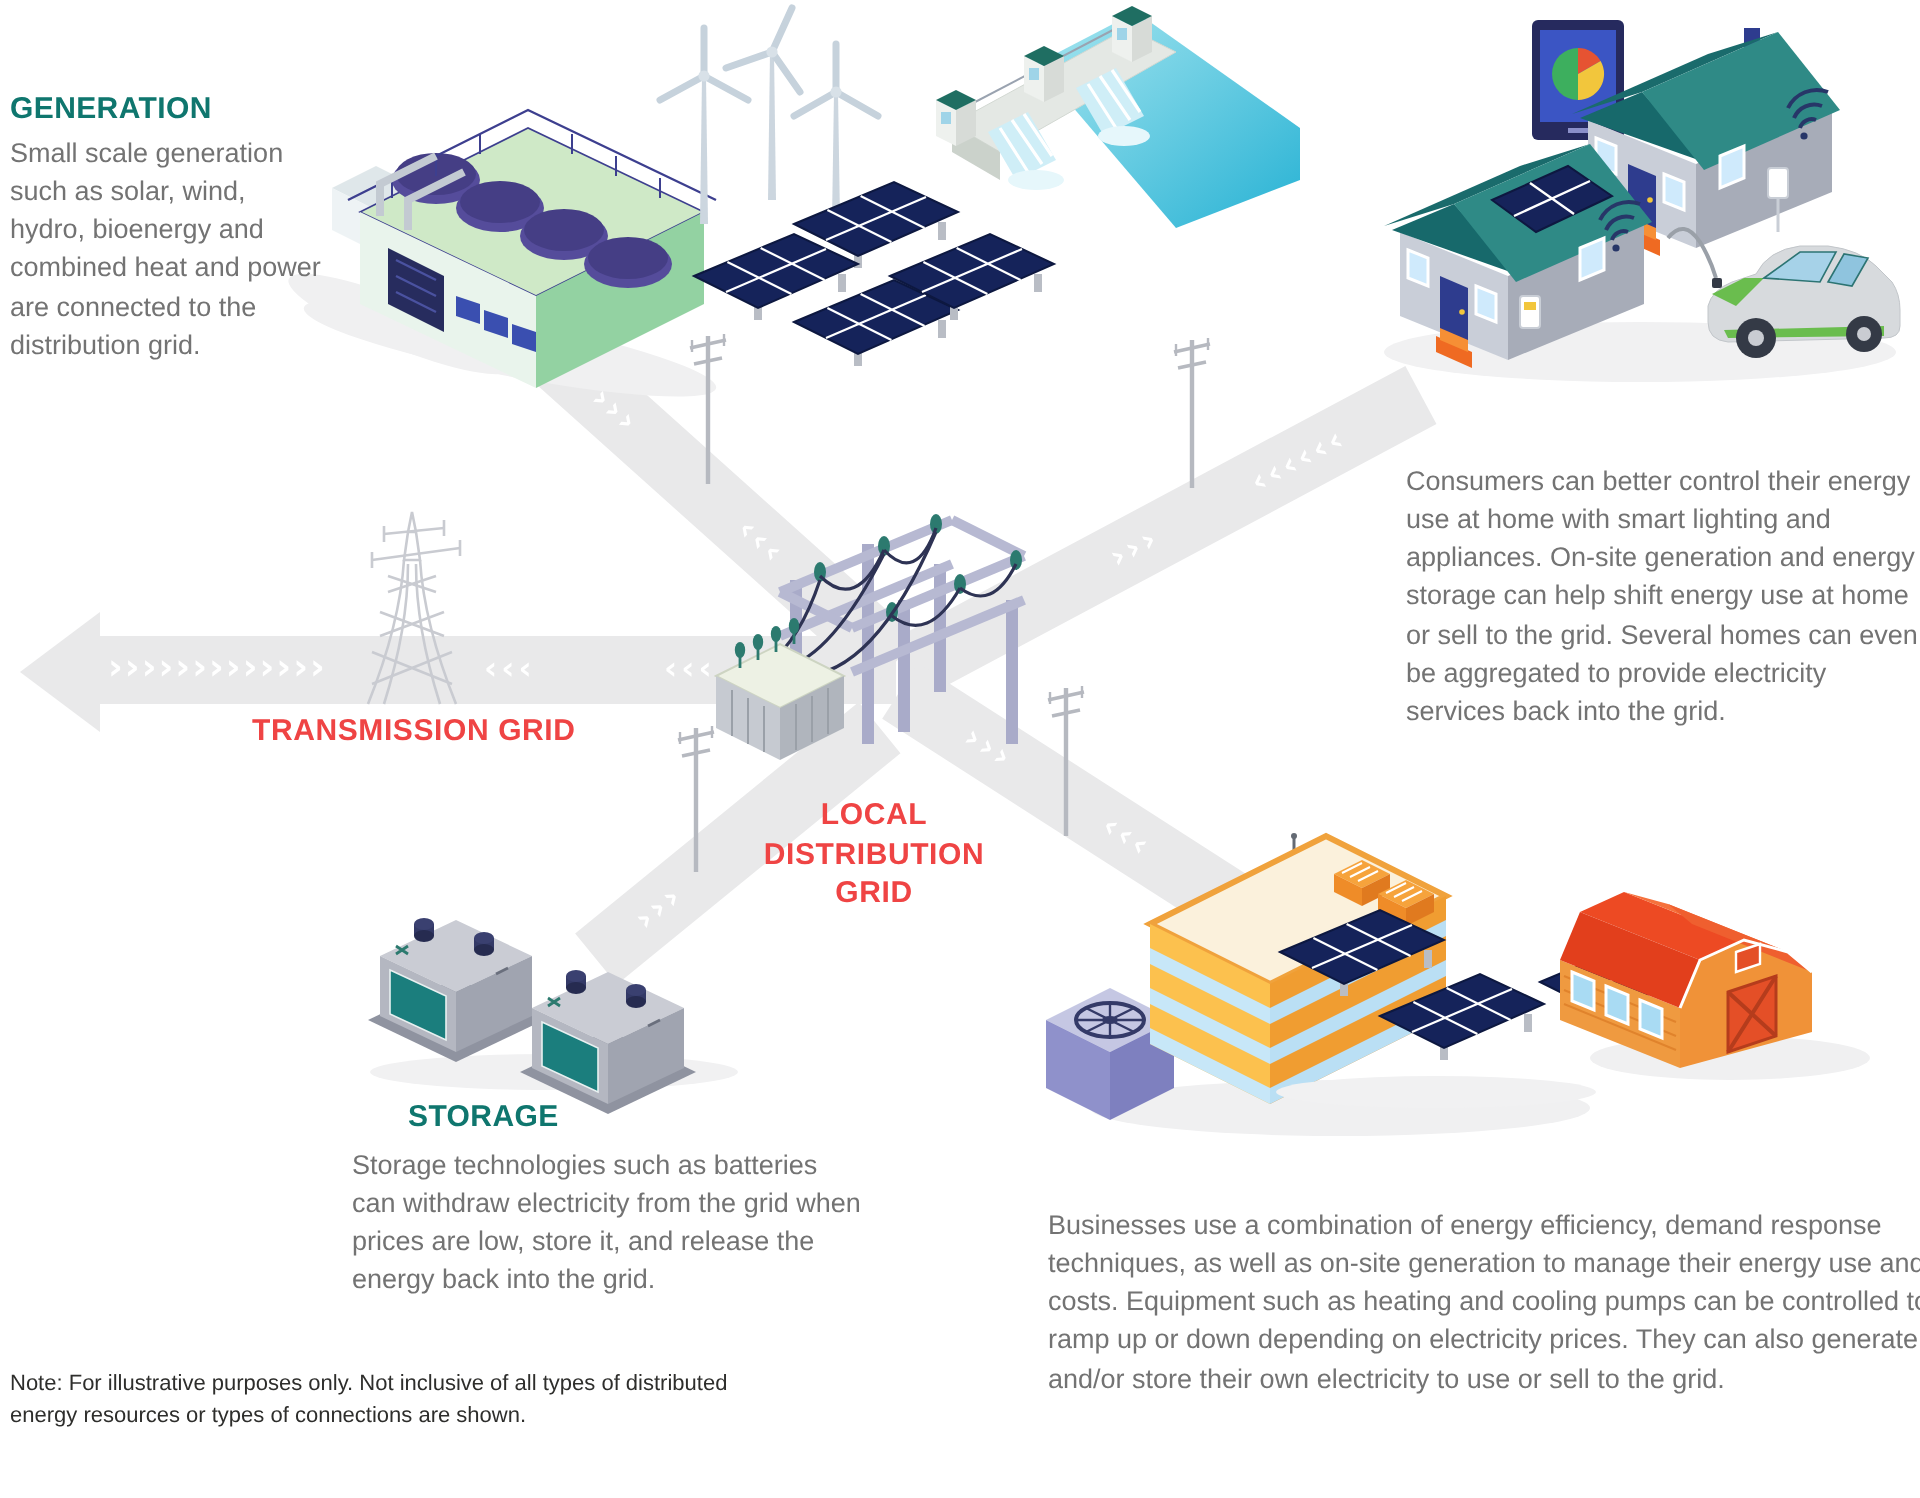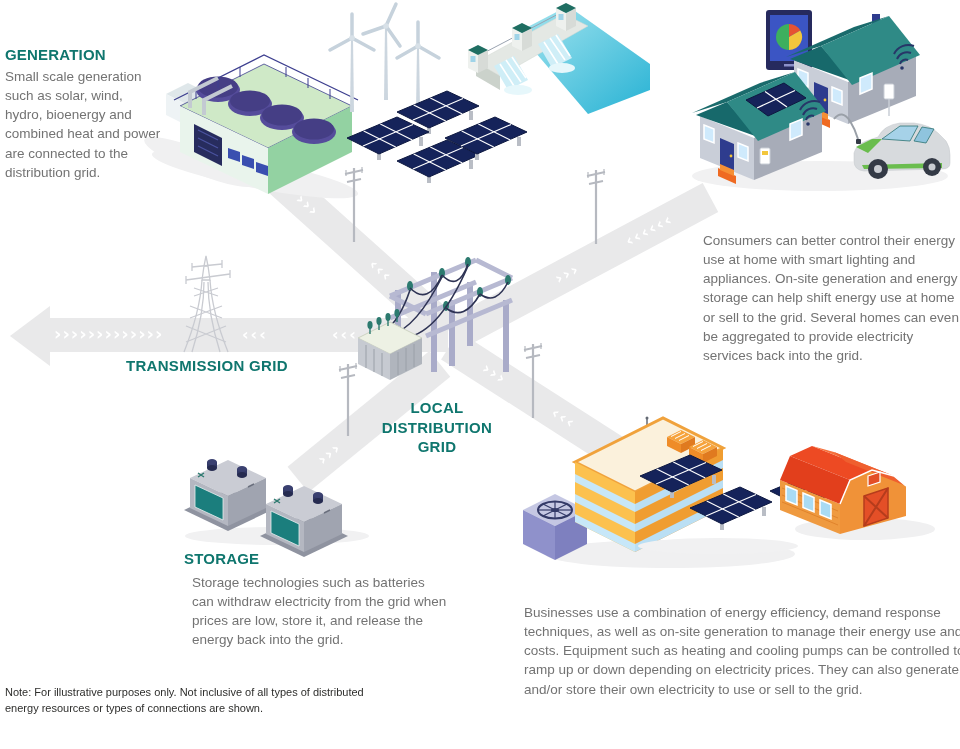--- a/index.html
+++ b/index.html
@@ -7,21 +7,21 @@
          font-family:"Liberation Sans",sans-serif;}
   .road{position:absolute;height:34px;background:#e9e9ea;transform-origin:0 50%;}
   .chev{position:absolute;top:50%;transform:translateY(-55%);font:700 16px "DejaVu Sans",sans-serif;
         color:#fff;letter-spacing:2px;white-space:nowrap;}
   .chev.big{font-size:18px;letter-spacing:1px;}
   .arrowhead{position:absolute;width:0;height:0;border-top:30px solid transparent;
              border-bottom:30px solid transparent;border-right:40px solid #e9e9ea;}
   .shadow{position:absolute;background:#f0f0f1;border-radius:50%;}
   .h{position:absolute;font-weight:700;font-size:15px;line-height:1.25;color:#0f766e;letter-spacing:.2px;}
   .b{position:absolute;font-size:13.5px;line-height:1.42;color:#737373;}
-  .lbl{position:absolute;font-weight:700;font-size:15px;color:#0f766e;letter-spacing:.3px;}
+  .lbl{position:absolute;font-weight:700;font-size:15px;color:#ef4444;letter-spacing:.3px;}
   .center{text-align:center;white-space:pre-line;line-height:1.3;}
   .note{position:absolute;font-size:11px;line-height:1.45;color:#2e2e2c;}
   svg{position:absolute;overflow:visible;}
 </style>
 </head>
 <body>
 
 <div id="stage">
 
   <div class="arrowhead" style="left:10px;top:306px;"></div>
@@ -456,19 +456,19 @@
   <div class="h" style="left:5px;top:46px;width:170px;">GENERATION</div>
   <div class="b" style="left:5px;top:67px;width:158px;">Small scale generation such as solar, wind, hydro, bioenergy and combined heat and power are connected to the distribution grid.</div>
 
   <div class="b" style="left:703px;top:231px;width:260px;">Consumers can better control their energy use at home with smart lighting and appliances. On-site generation and energy storage can help shift energy use at home or sell to the grid. Several homes can even be aggregated to provide electricity services back into the grid.</div>
 
   <div class="lbl" style="left:126px;top:357px;">TRANSMISSION GRID</div>
   <div class="lbl center" style="left:374px;top:398px;width:126px;">LOCAL
 DISTRIBUTION
 GRID</div>
 
-  <div class="h" style="left:184px;top:550px;width:150px;">STORAGE</div>
-  <div class="b" style="left:192px;top:573px;width:256px;">Storage technologies such as batteries can withdraw electricity from the grid when prices are low, store it, and release the energy back into the grid.</div>
+  <div class="h" style="left:204px;top:550px;width:150px;">STORAGE</div>
+  <div class="b" style="left:176px;top:573px;width:256px;">Storage technologies such as batteries can withdraw electricity from the grid when prices are low, store it, and release the energy back into the grid.</div>
 
   <div class="b" style="left:524px;top:603px;width:444px;">Businesses use a combination of energy efficiency, demand response techniques, as well as on-site generation to manage their energy use and costs. Equipment such as heating and cooling pumps can be controlled to ramp up or down depending on electricity prices. They can also generate and/or store their own electricity to use or sell to the grid.</div>
 
   <div class="note" style="left:5px;top:685px;width:380px;">Note: For illustrative purposes only. Not inclusive of all types of distributed energy resources or types of connections are shown.</div>
 </div>
 
 </body></html>

